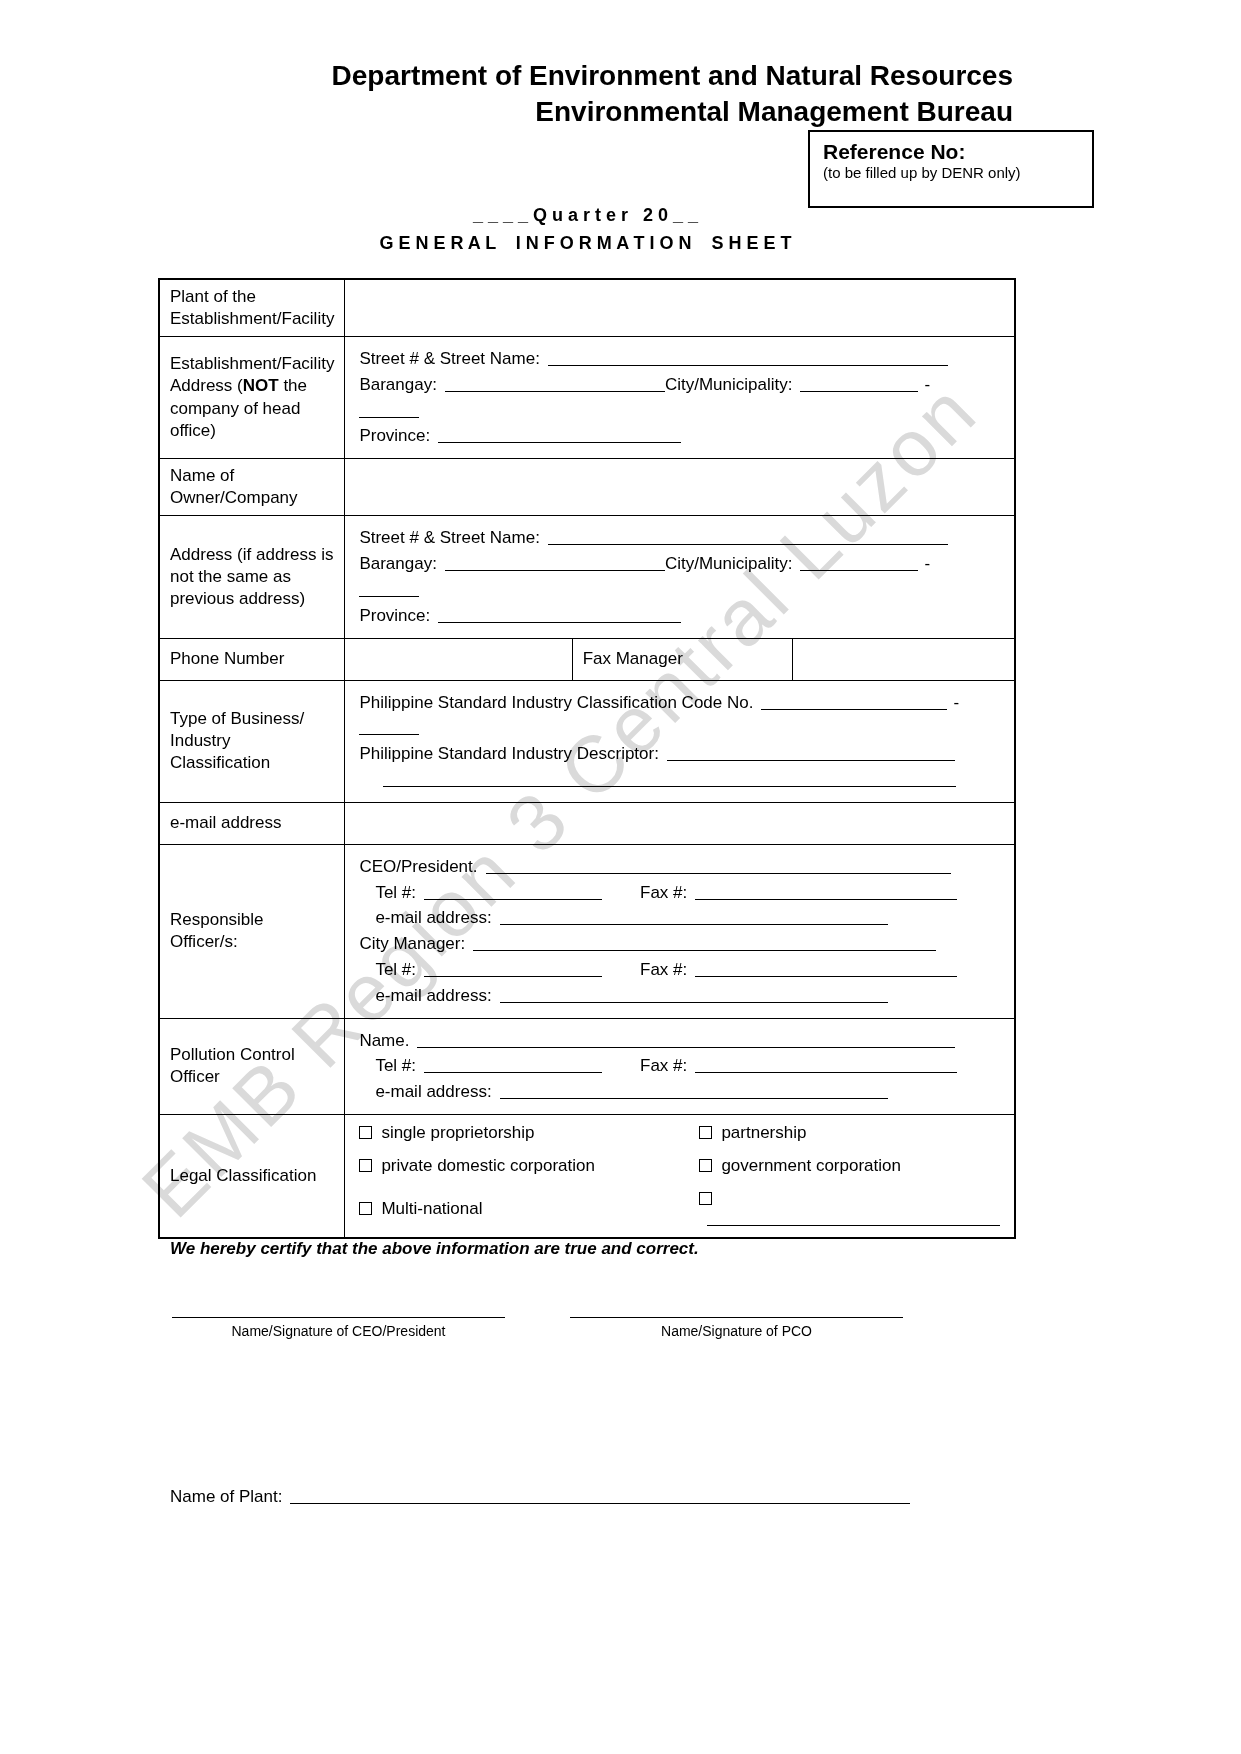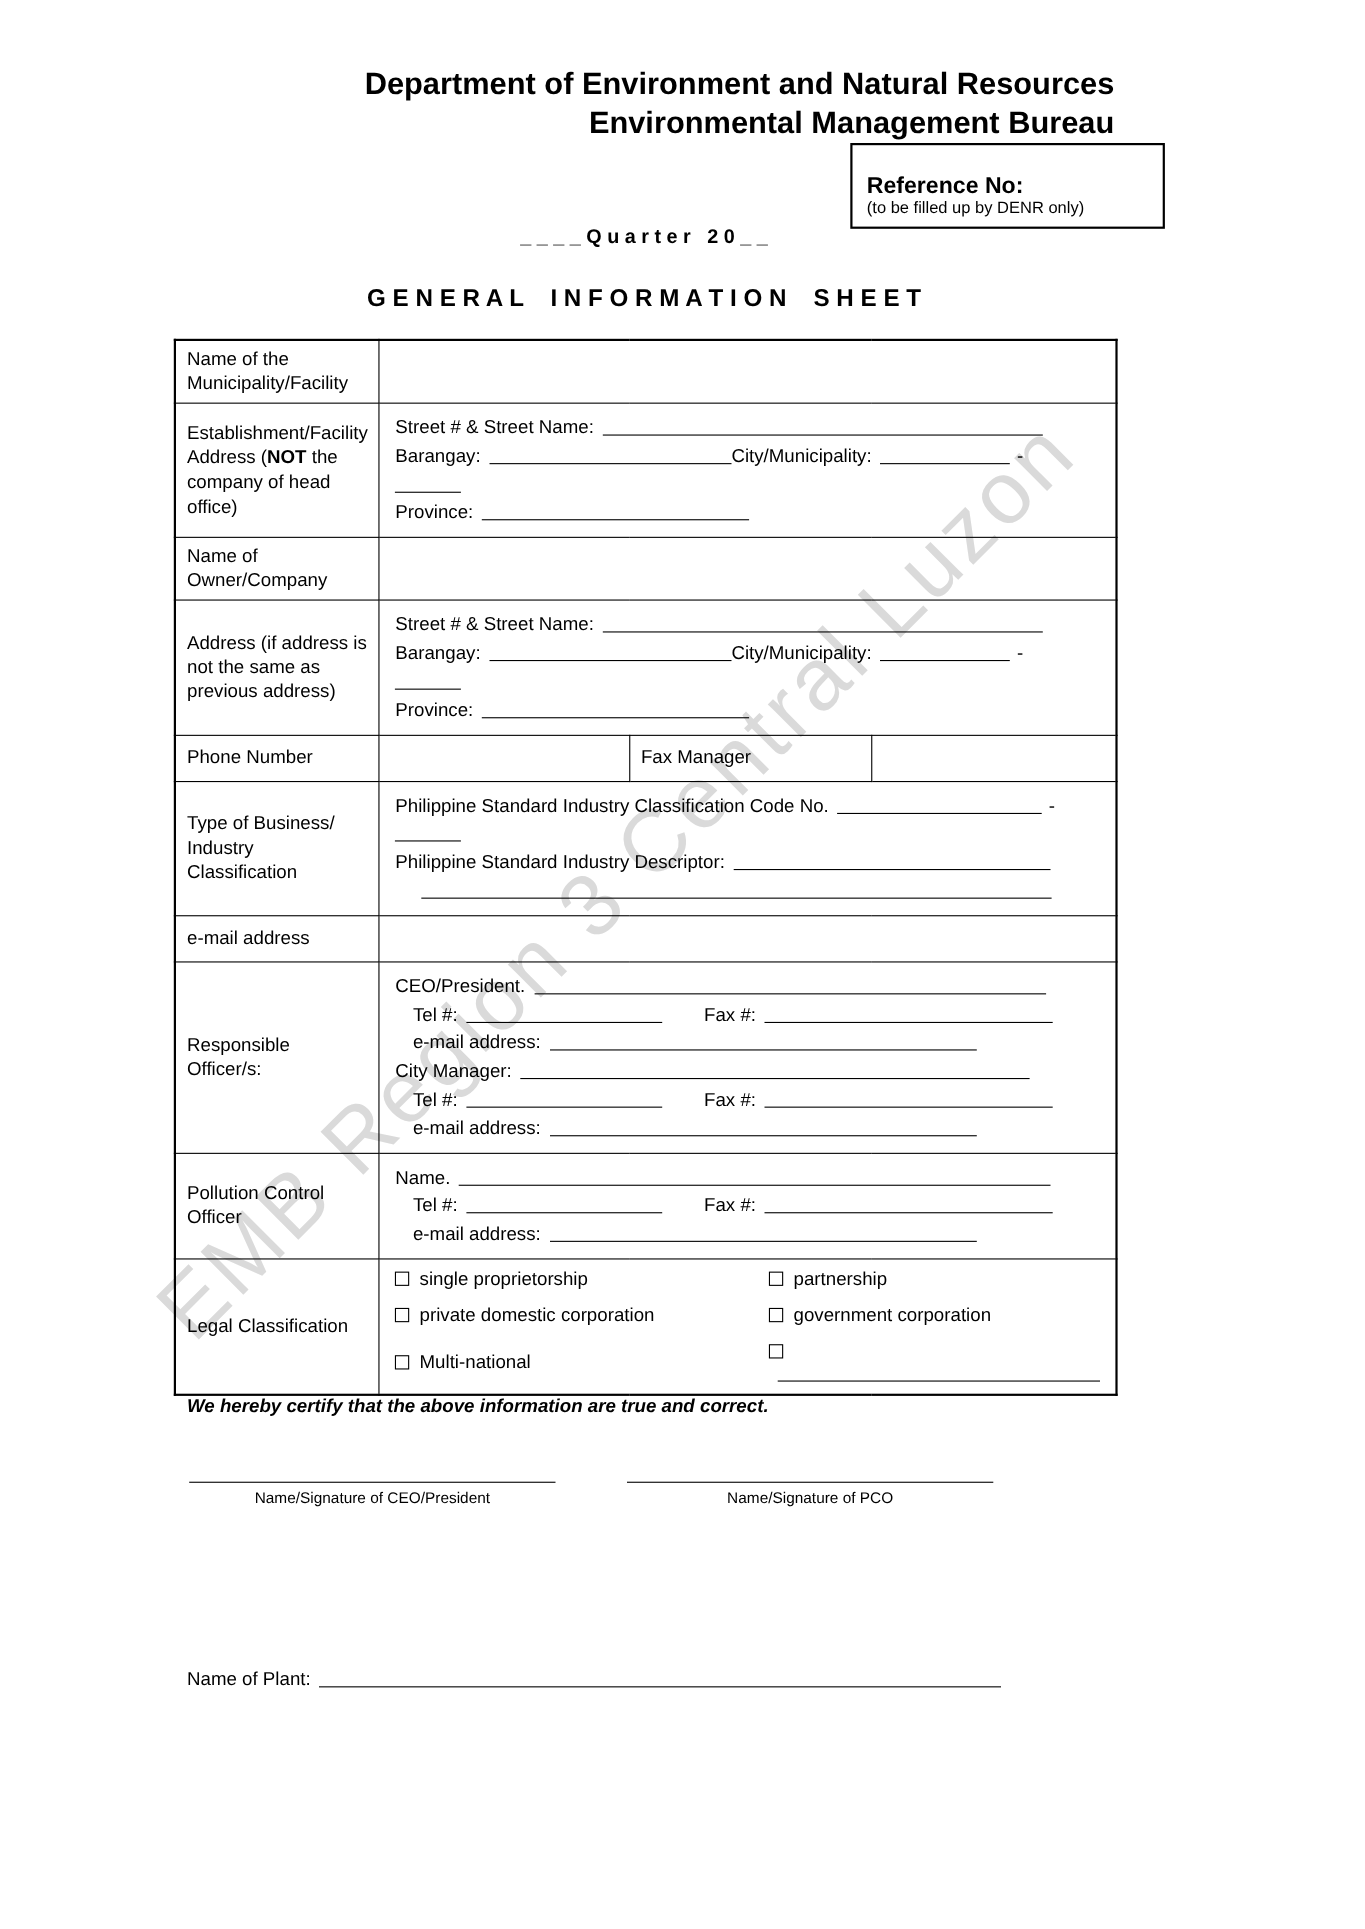--- a/index.html
+++ b/index.html
@@ -13,29 +13,29 @@
     display:flex; align-items:center; justify-content:center;
     z-index:0; pointer-events:none;
   }
   .watermark span {
     transform:rotate(-45deg); font-size:80px; letter-spacing:4px;
     color:#bcbcbc; opacity:.55; white-space:nowrap;
   }
   .content { position:relative; z-index:1; margin-left:158px; width:855px; }
   .header { text-align:right; padding-top:58px; font-weight:bold; font-size:28px; line-height:1.3; }
   .ref-box {
-    position:absolute; z-index:2; left:773px; top:130px; width:286px; height:78px;
+    position:absolute; z-index:2; left:808px; top:130px; width:286px; height:78px;
     border:2px solid #000; padding:8px 13px; background:#fff;
-    display:flex; flex-direction:column; justify-content:flex-end;
+    display:flex; flex-direction:column; justify-content:flex-start;
   }
   .ref-label { font-size:21px; font-weight:bold; }
   .ref-note  { font-size:15px; }
   .spread { white-space:pre; text-align:center; font-weight:bold; }
   .quarter { margin-top:74px; font-size:18px; }
-  .sheet-title { margin-top:32px; font-size:22px; }
+  .sheet-title { margin-top:7px; font-size:18px; }
   table.gis { border-collapse:collapse; margin-top:24px; width:855px; border:2px solid #000; }
   .gis td { border:1px solid #000; font-size:17px; vertical-align:middle; }
   td.lab  { padding:6px 10px; line-height:1.3; }
   td.val  { padding:8px 14px; }
   .fline  { margin:2px 0; line-height:1.4; }
   .bl { display:inline-block; border-bottom:1px solid #000; height:15px; vertical-align:-2px; margin-left:8px; }
   .bl0 { margin-left:0; }
   .indent { padding-left:16px; }
   .gap { margin-left:38px; }
   .citygap { }
@@ -77,21 +77,21 @@
       <colgroup>
         <col style="width:200px">
           <col style="width:222px">
           <col style="width:215px">
           <col style="width:218px">
       </colgroup>
       <tbody>
 
         <tr style="height:46px">
           <td class="lab">
-            <span>Name of the Municipality/Facility</span>
+            <span>Plant of the Establishment/Facility</span>
           </td>
           <td class="val" colspan="3"></td>
         </tr>
 
         <tr>
           <td class="lab">
             <span>Establishment/Facility Address</span>
             <span>(</span><b>NOT</b><span> the company of head office)</span>
           </td>
           <td class="val" colspan="3">

